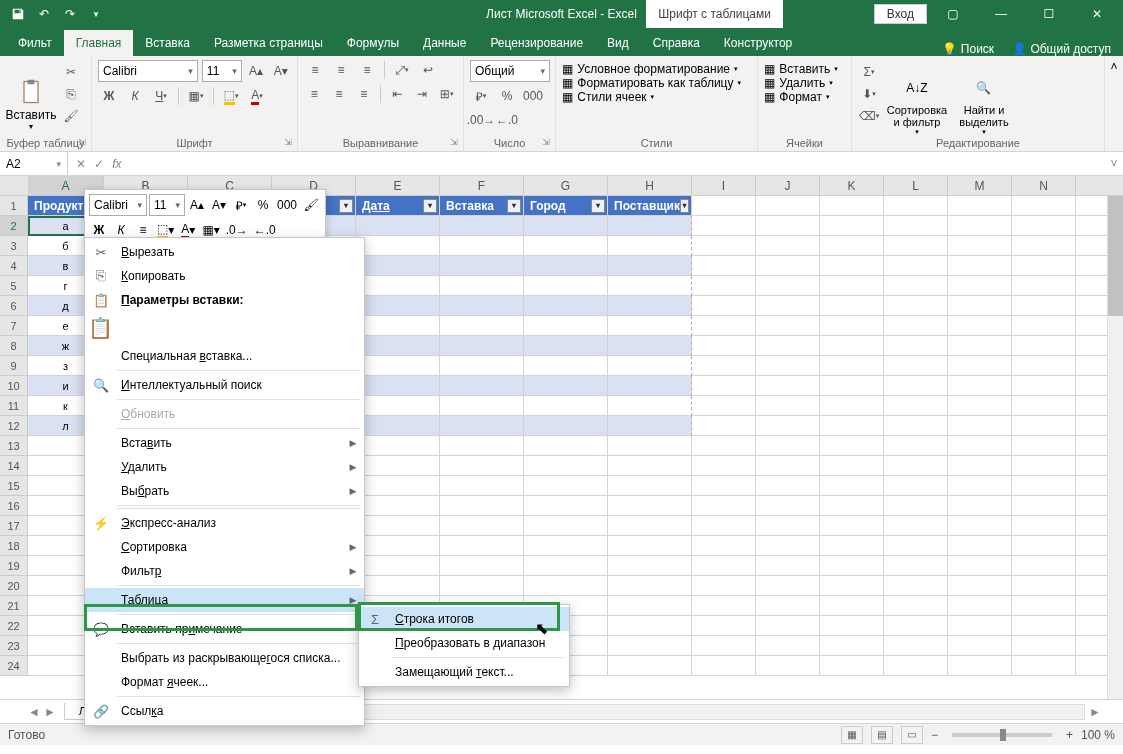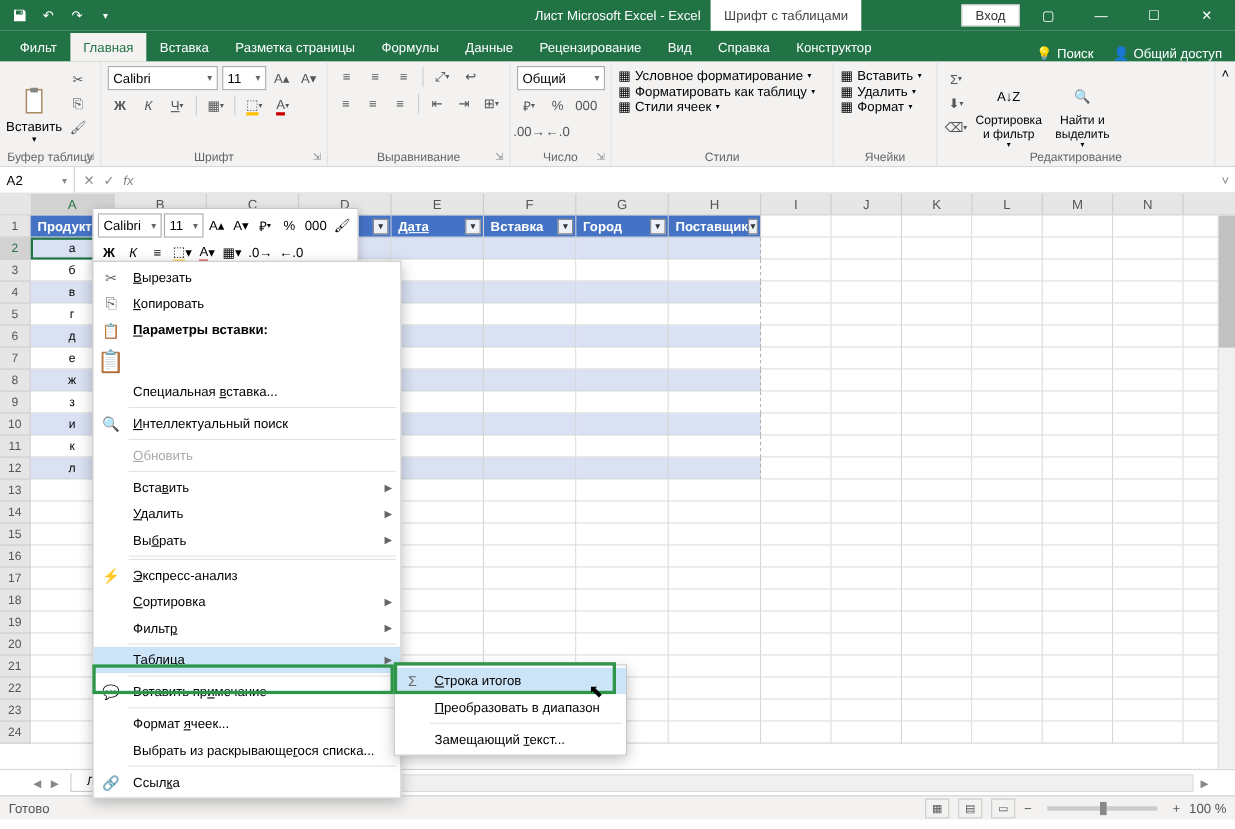--- a/index.html
+++ b/index.html
@@ -870,25 +870,25 @@
       <span class="ctx-arrow">▶</span>
     </div>
     <div class="ctx-sep"></div>
     <div class="ctx-item">
       <span class="ctx-icon">💬</span>
       <span>Вставить пр<span class="u">и</span>мечание</span>
     </div>
     <div class="ctx-sep"></div>
     <div class="ctx-item">
       <span class="ctx-icon"></span>
+      <span>Выбрать из раскрывающе<span class="u">г</span>ося списка...</span>
+    </div>
+    <div class="ctx-item">
+      <span class="ctx-icon"></span>
       <span>Формат <span class="u">я</span>чеек...</span>
-    </div>
-    <div class="ctx-item">
-      <span class="ctx-icon"></span>
-      <span>Выбрать из раскрывающе<span class="u">г</span>ося списка...</span>
     </div>
     <div class="ctx-sep"></div>
     <div class="ctx-item">
       <span class="ctx-icon">🔗</span>
       <span>Ссыл<span class="u">к</span>а</span>
     </div>
   </div>
 
 <div class="submenu" id="submenu" style="left:358px;top:604px">
     <div class="ctx-item highlighted">

